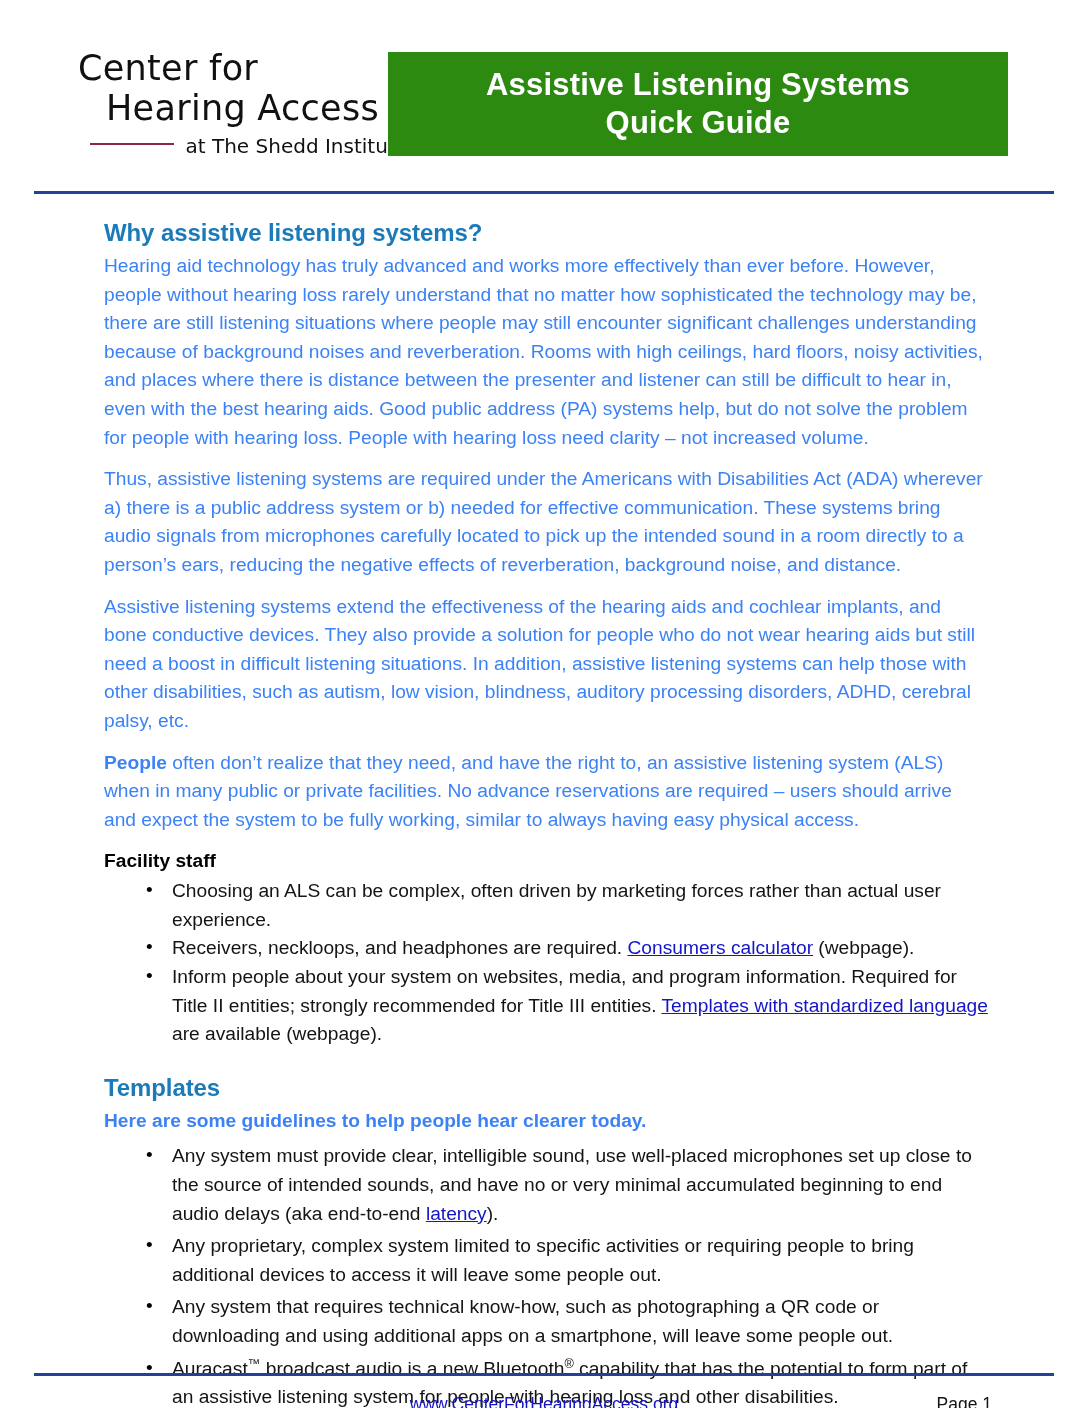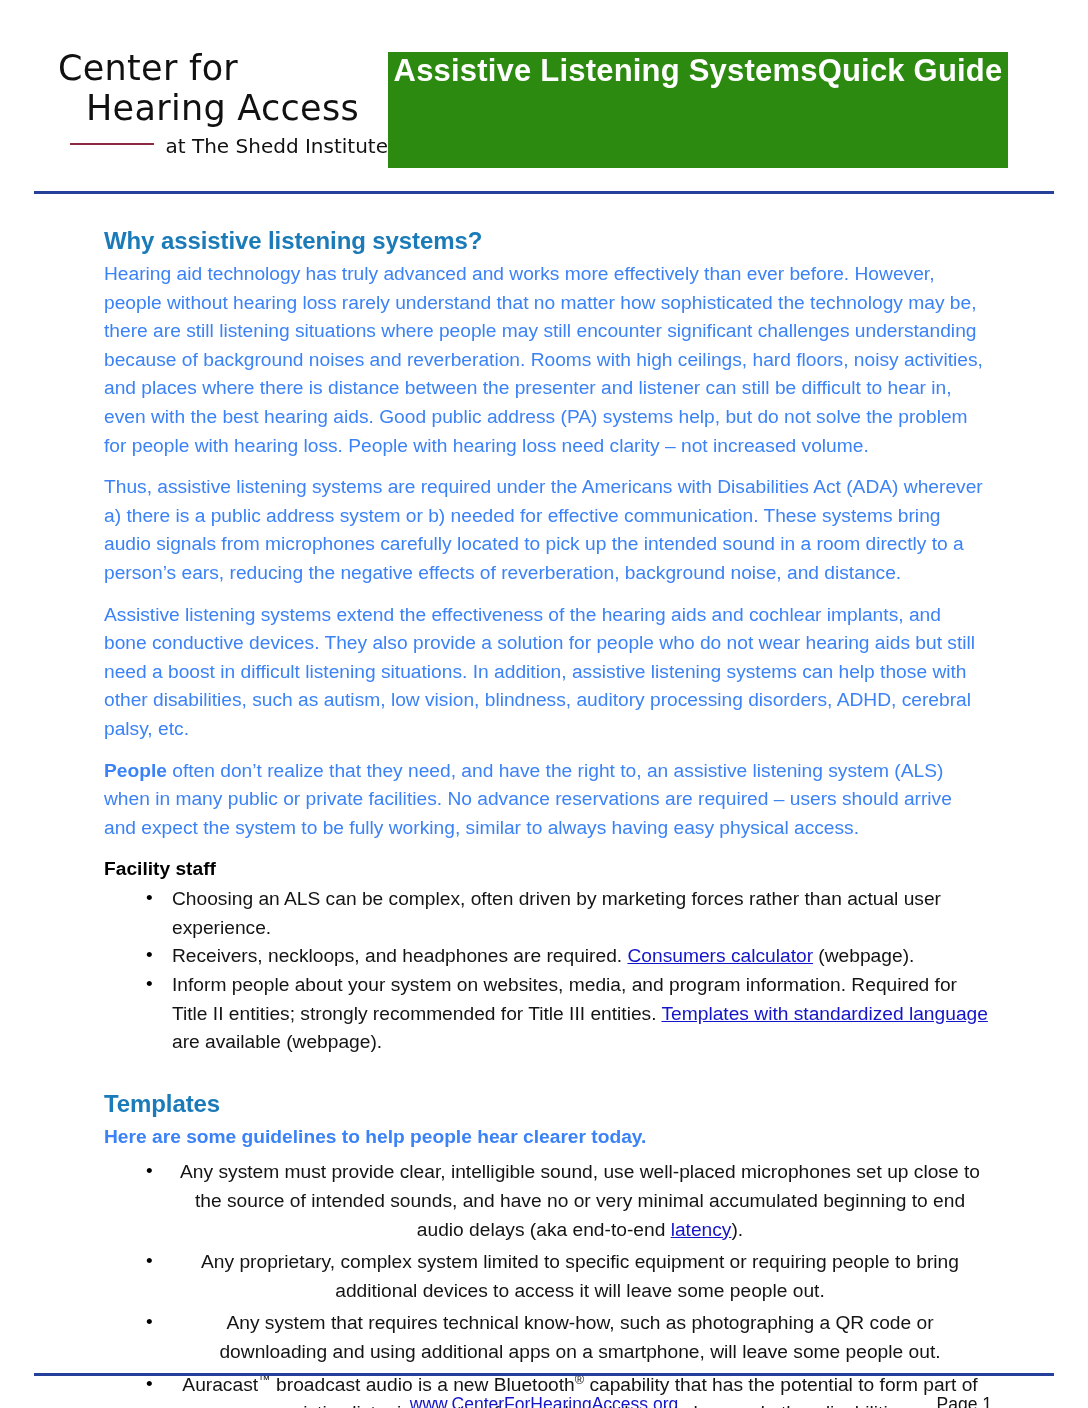--- a/index.html
+++ b/index.html
@@ -25,21 +25,21 @@
 
   
   .header {
     position: relative;
     height: 130px;
     margin: 52px 34px 0 34px;
   }
 
   .logo {
     position: absolute;
-    left: 24px;
+    left: 44px;
     top: -4px;
     width: 330px;
   }
   .logo-line1,
   .logo-line2 {
     font-family: "DejaVu Sans", sans-serif;
     font-size: 35px;
     line-height: 41px;
     letter-spacing: 0.3px;
     color: #111111;
@@ -67,24 +67,25 @@
     line-height: 22px;
     color: #111111;
     white-space: nowrap;
   }
 
   .banner {
     position: absolute;
     left: 354px;
     top: 0px;
     width: 620px;
-    height: 116px;
+    height: 104px;
     background: #2d8a10;
     display: flex;
-    flex-direction: row;
+    flex-direction: column;
+    align-items: center;
     justify-content: center;
   }
   .banner-title {
     font-family: "Liberation Sans", sans-serif;
     font-weight: bold;
     font-size: 31px;
     line-height: 38px;
     color: #ffffff;
     text-align: center;
     letter-spacing: 0.2px;
@@ -101,21 +102,21 @@
     margin: 0 34px;
     padding: 0 66px 0 70px;
   }
 
   h2.section-heading {
     font-family: "Liberation Sans", sans-serif;
     font-weight: bold;
     font-size: 24px;
     line-height: 30px;
     color: #1b7ab8;
-    margin: 32px 0 4px 0;
+    margin: 24px 0 4px 0;
     letter-spacing: -0.1px;
   }
 
   p.body, .body {
     font-family: "Liberation Sans", sans-serif;
     font-size: 19.2px;
     line-height: 28.6px;
     color: #3b82f6;
     margin: 0 0 13px 0;
     text-align: left;
@@ -149,21 +150,20 @@
     content: "\2022";
     position: absolute;
     left: 42px;
     top: -1px;
     font-size: 19px;
     color: #000000;
   }
   ul.bullets.guidelines li {
     padding-left: 68px;
     margin-bottom: 4px;
-    text-align: center;
   }
   ul.bullets.guidelines li::before {
     left: 42px;
   }
 
   b, strong { font-weight: bold; }
 
   a.link {
     color: #1414c8;
     text-decoration: underline;
@@ -257,21 +257,21 @@
     </ul>
 
     <h2 class="section-heading">Templates</h2>
     <p class="body tight">Here are some guidelines to help people hear clearer today.</p>
 
     <ul class="bullets guidelines">
       <li>
         <span>Any system must provide clear, intelligible sound, use well-placed microphones set up close to the source of intended sounds, and have no or very minimal accumulated beginning to end audio delays (aka end-to-end </span><a class="link" href="#">latency</a><span>).</span>
       </li>
       <li>
-        <span>Any proprietary, complex system limited to specific equipment or requiring people to bring additional devices to access it will leave some people out.</span><span></span>
+        <span>Any proprietary, complex system limited to specific activities or requiring people to bring additional devices to access it will leave some people out.</span><span></span>
       </li>
       <li>
         <span>Any system that requires technical know-how, such as photographing a QR code or downloading and using additional apps on a smartphone, will leave some people out.</span><span></span>
       </li>
       <li>
         <span>Auracast<sup>™</sup> broadcast audio is a new Bluetooth<sup>®</sup> capability that has the potential to form part of an assistive listening system for people with hearing loss and other disabilities.</span><span></span>
       </li>
       <li>
         <span>Consumers prefer hearing loops. They are the only user-friendly, widely available, non-proprietary assistive listening system used worldwide.</span><span></span>
       </li>

